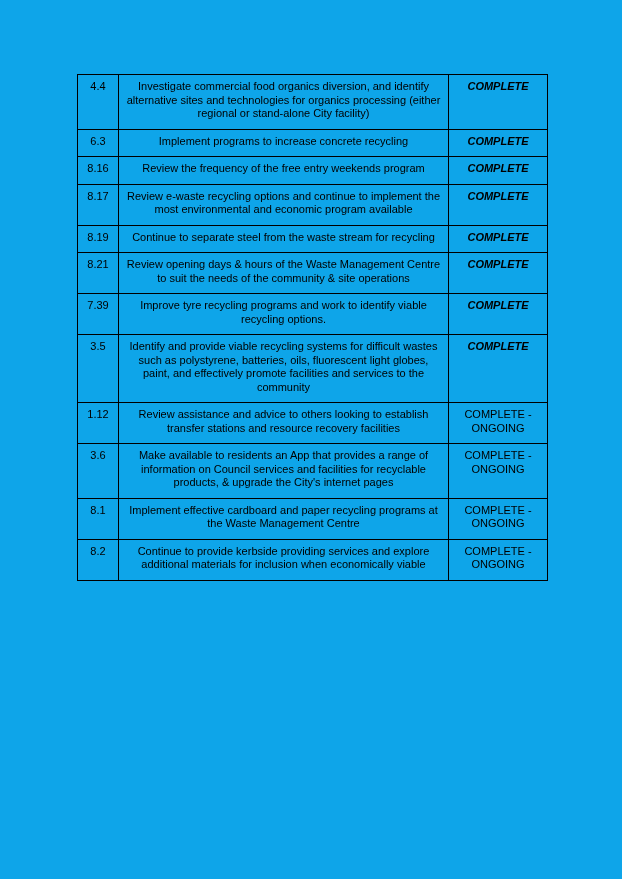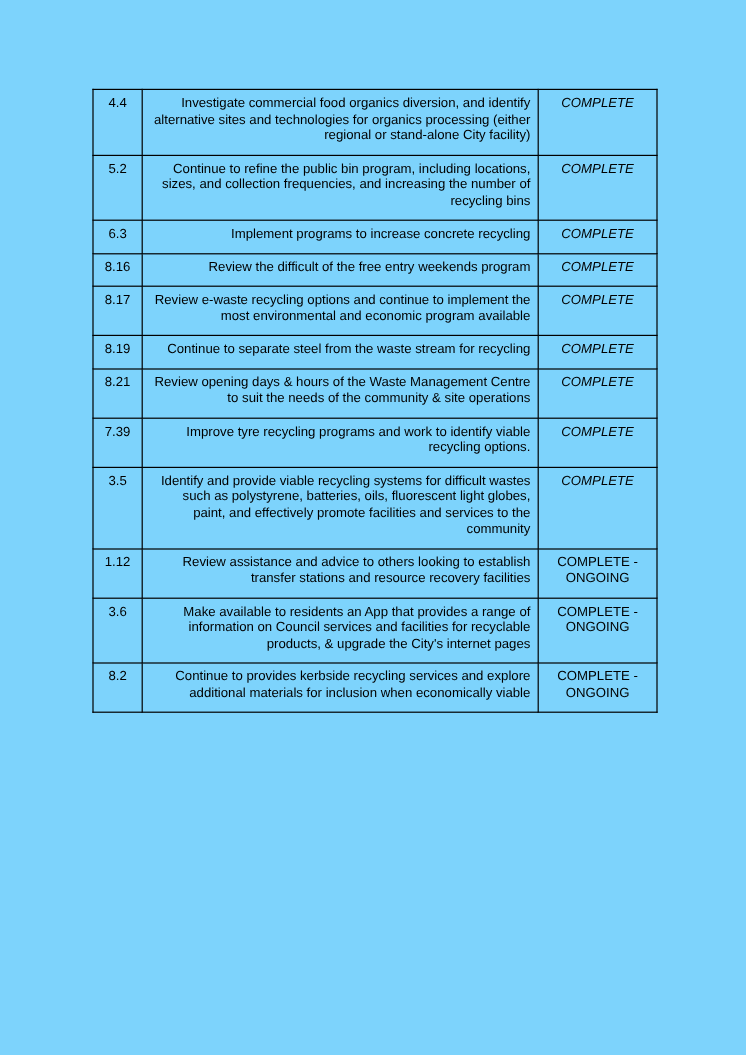--- a/index.html
+++ b/index.html
@@ -4,21 +4,21 @@
 <style>
   html, body {
     margin: 0;
     padding: 0;
     background: #ffffff;
   }
   .page {
     position: relative;
     width: 622px;
     height: 879px;
-    background: #7dd3fc;
+    background: #0ea5e9;
     overflow: hidden;
     font-family: "Liberation Sans", "DejaVu Sans", sans-serif;
     color: #000000;
   }
   table.actions {
     position: absolute;
     left: 77px;
     top: 74px;
     width: 470px;
     border-collapse: collapse;
@@ -31,61 +31,56 @@
     line-height: 13.5px;
     padding: 5px 6px 8px 6px;
     word-wrap: break-word;
   }
   td.num {
     text-align: center;
     padding-left: 2px;
     padding-right: 2px;
   }
   td.desc {
-    text-align: right;
+    text-align: center;
   }
   td.status {
     text-align: center;
     padding-left: 4px;
     padding-right: 4px;
   }
   td.status.complete {
-    font-weight: normal;
+    font-weight: bold;
     font-style: italic;
   }
 </style>
 </head>
 <body>
 
 <div class="page">
   <table class="actions">
     <colgroup>
       <col style="width:41px">
       <col style="width:330px">
       <col style="width:99px">
     </colgroup>
     <tbody>
         <tr>
           <td class="num">4.4</td>
           <td class="desc">Investigate commercial food organics diversion, and identify alternative sites and technologies for organics processing (either regional or stand-alone City facility)</td>
           <td class="status complete">COMPLETE</td>
         </tr>
         <tr>
-          <td class="num">5.2</td>
-          <td class="desc">Continue to refine the public bin program, including locations, sizes, and collection frequencies, and increasing the number of recycling bins</td>
-          <td class="status complete">COMPLETE</td>
-        </tr>
-        <tr>
           <td class="num">6.3</td>
           <td class="desc">Implement programs to increase concrete recycling</td>
           <td class="status complete">COMPLETE</td>
         </tr>
         <tr>
           <td class="num">8.16</td>
-          <td class="desc">Review the difficult of the free entry weekends program</td>
+          <td class="desc">Review the frequency of the free entry weekends program</td>
           <td class="status complete">COMPLETE</td>
         </tr>
         <tr>
           <td class="num">8.17</td>
           <td class="desc">Review e-waste recycling options and continue to implement the most environmental and economic program available</td>
           <td class="status complete">COMPLETE</td>
         </tr>
         <tr>
           <td class="num">8.19</td>
           <td class="desc">Continue to separate steel from the waste stream for recycling</td>
@@ -110,19 +105,24 @@
           <td class="num">1.12</td>
           <td class="desc">Review assistance and advice to others looking to establish transfer stations and resource recovery facilities</td>
           <td class="status">COMPLETE - ONGOING</td>
         </tr>
         <tr>
           <td class="num">3.6</td>
           <td class="desc">Make available to residents an App that provides a range of information on Council services and facilities for recyclable products, &amp; upgrade the City's internet pages</td>
           <td class="status">COMPLETE - ONGOING</td>
         </tr>
         <tr>
+          <td class="num">8.1</td>
+          <td class="desc">Implement effective cardboard and paper recycling programs at the Waste Management Centre</td>
+          <td class="status">COMPLETE - ONGOING</td>
+        </tr>
+        <tr>
           <td class="num">8.2</td>
-          <td class="desc">Continue to provides kerbside recycling services and explore additional materials for inclusion when economically viable</td>
+          <td class="desc">Continue to provide kerbside providing services and explore additional materials for inclusion when economically viable</td>
           <td class="status">COMPLETE - ONGOING</td>
         </tr>
       </tbody>
   </table>
 </div>
 
 </body></html>

